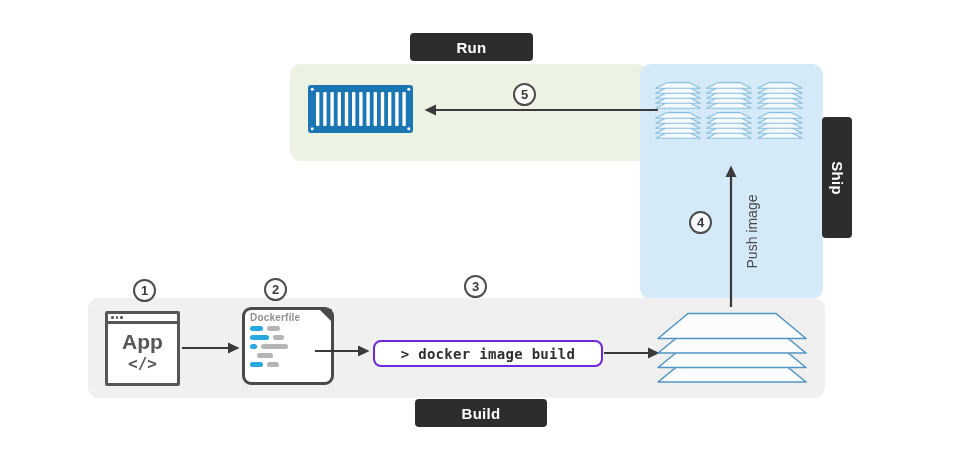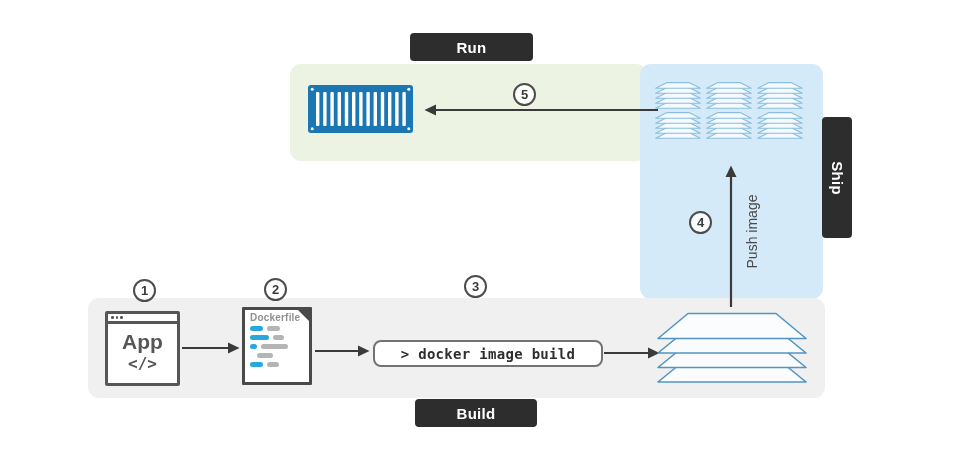--- a/index.html
+++ b/index.html
@@ -18,21 +18,21 @@
   .zone-build { left: 88px;  top: 298px; width: 737px; height: 100px; background: #f0f0f0; }
 
   
   .badge {
     position: absolute; background: #2d2d2d; color: #ffffff;
     border-radius: 4px; font-size: 15px; font-weight: 600;
     display: flex; align-items: center; justify-content: center;
     letter-spacing: 0.3px;
   }
   .badge-run   { left: 410px; top: 33px;  width: 123px; height: 28px; }
-  .badge-build { left: 415px; top: 399px; width: 122px; height: 28px; }
+  .badge-build { left: 415px; top: 399px; width: 132px; height: 28px; }
   .badge-ship  { left: 822px; top: 117px; width: 30px;  height: 121px; }
   .badge-ship span {
     display: block; width: 121px; height: 30px; line-height: 30px;
     text-align: center; transform: rotate(90deg);
   }
 
   
   .step {
     position: absolute; width: 23px; height: 23px; border-radius: 50%;
     border: 2px solid #4c4c4c; background: rgba(255,255,255,0.85);
@@ -77,40 +77,40 @@
   }
   .app-dot { width: 2.5px; height: 2.5px; border-radius: 50%; background: #565656; }
   .app-body {
     height: 56px; display: flex; flex-direction: column;
     align-items: center; justify-content: center; color: #565656;
   }
   .app-title { font-size: 21px; font-weight: 600; line-height: 24px; }
   .app-code  { font-family: "DejaVu Sans Mono", monospace; font-size: 16px; font-weight: 700; line-height: 20px; }
 
   .dockerfile {
-    position: absolute; left: 242px; top: 307px; width: 70px; height: 78px;
-    background: #ffffff; border: 3px solid #4a4a4a; border-radius: 1px;
+    position: absolute; left: 242px; top: 307px; width: 92px; height: 78px;
+    background: #ffffff; border: 3px solid #4a4a4a; border-radius: 9px;
   }
   .dockerfile-fold {
     position: absolute; right: -1px; top: -1px; width: 13px; height: 13px;
     background: #4a4a4a;
     clip-path: polygon(0 0, 100% 0, 100% 100%);
   }
   .dockerfile-title {
     font-size: 10px; font-weight: 600; color: #8f8f8f;
     padding: 2px 0 3px 5px; letter-spacing: 0.2px;
   }
   .df-row { display: flex; gap: 4px; margin: 0 0 4px 5px; }
   .df-bar { height: 5px; border-radius: 2.5px; }
   .df-blue { background: #29a8e0; }
   .df-gray { background: #b5b5b5; }
 
   .cmd-box {
     position: absolute; left: 373px; top: 340px; width: 230px; height: 27px;
-    background: #ffffff; border: 2px solid #737373; border-radius: 8px;
+    background: #ffffff; border: 2px solid #6d28d9; border-radius: 8px;
     display: flex; align-items: center; justify-content: center;
     font-family: "DejaVu Sans Mono", monospace; font-size: 14px;
     font-weight: 700; color: #2e2e2e; letter-spacing: 0.3px; z-index: 2;
   }
 
   .arrow-svg { position: absolute; overflow: visible; }
 </style>
 </head>
 <body>
 

